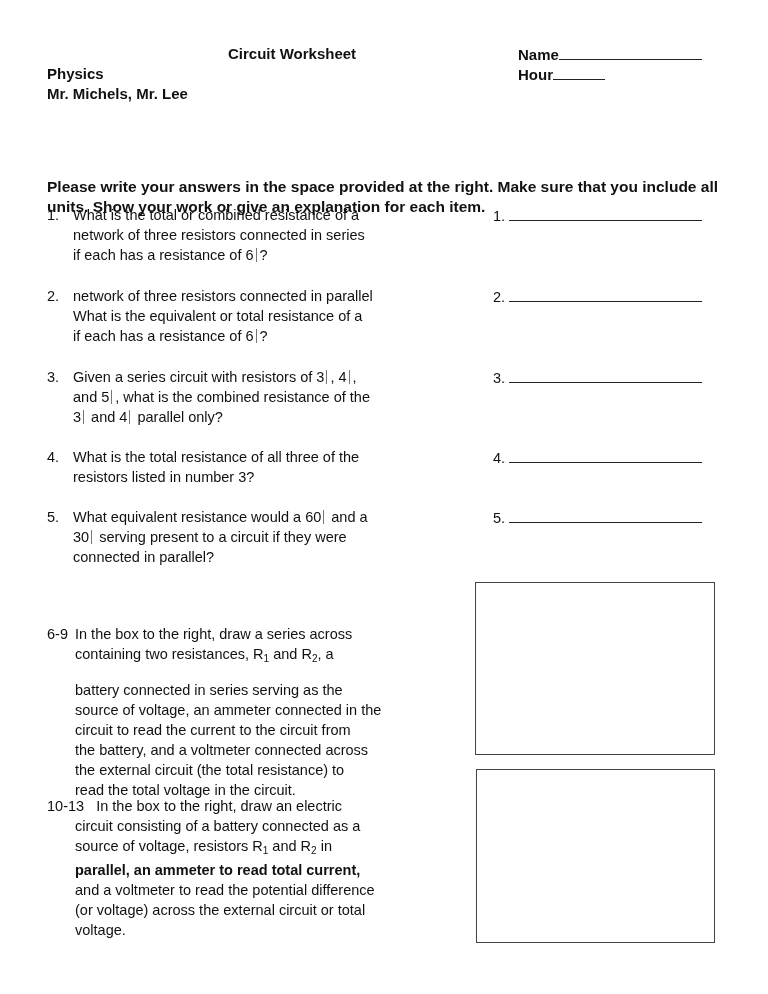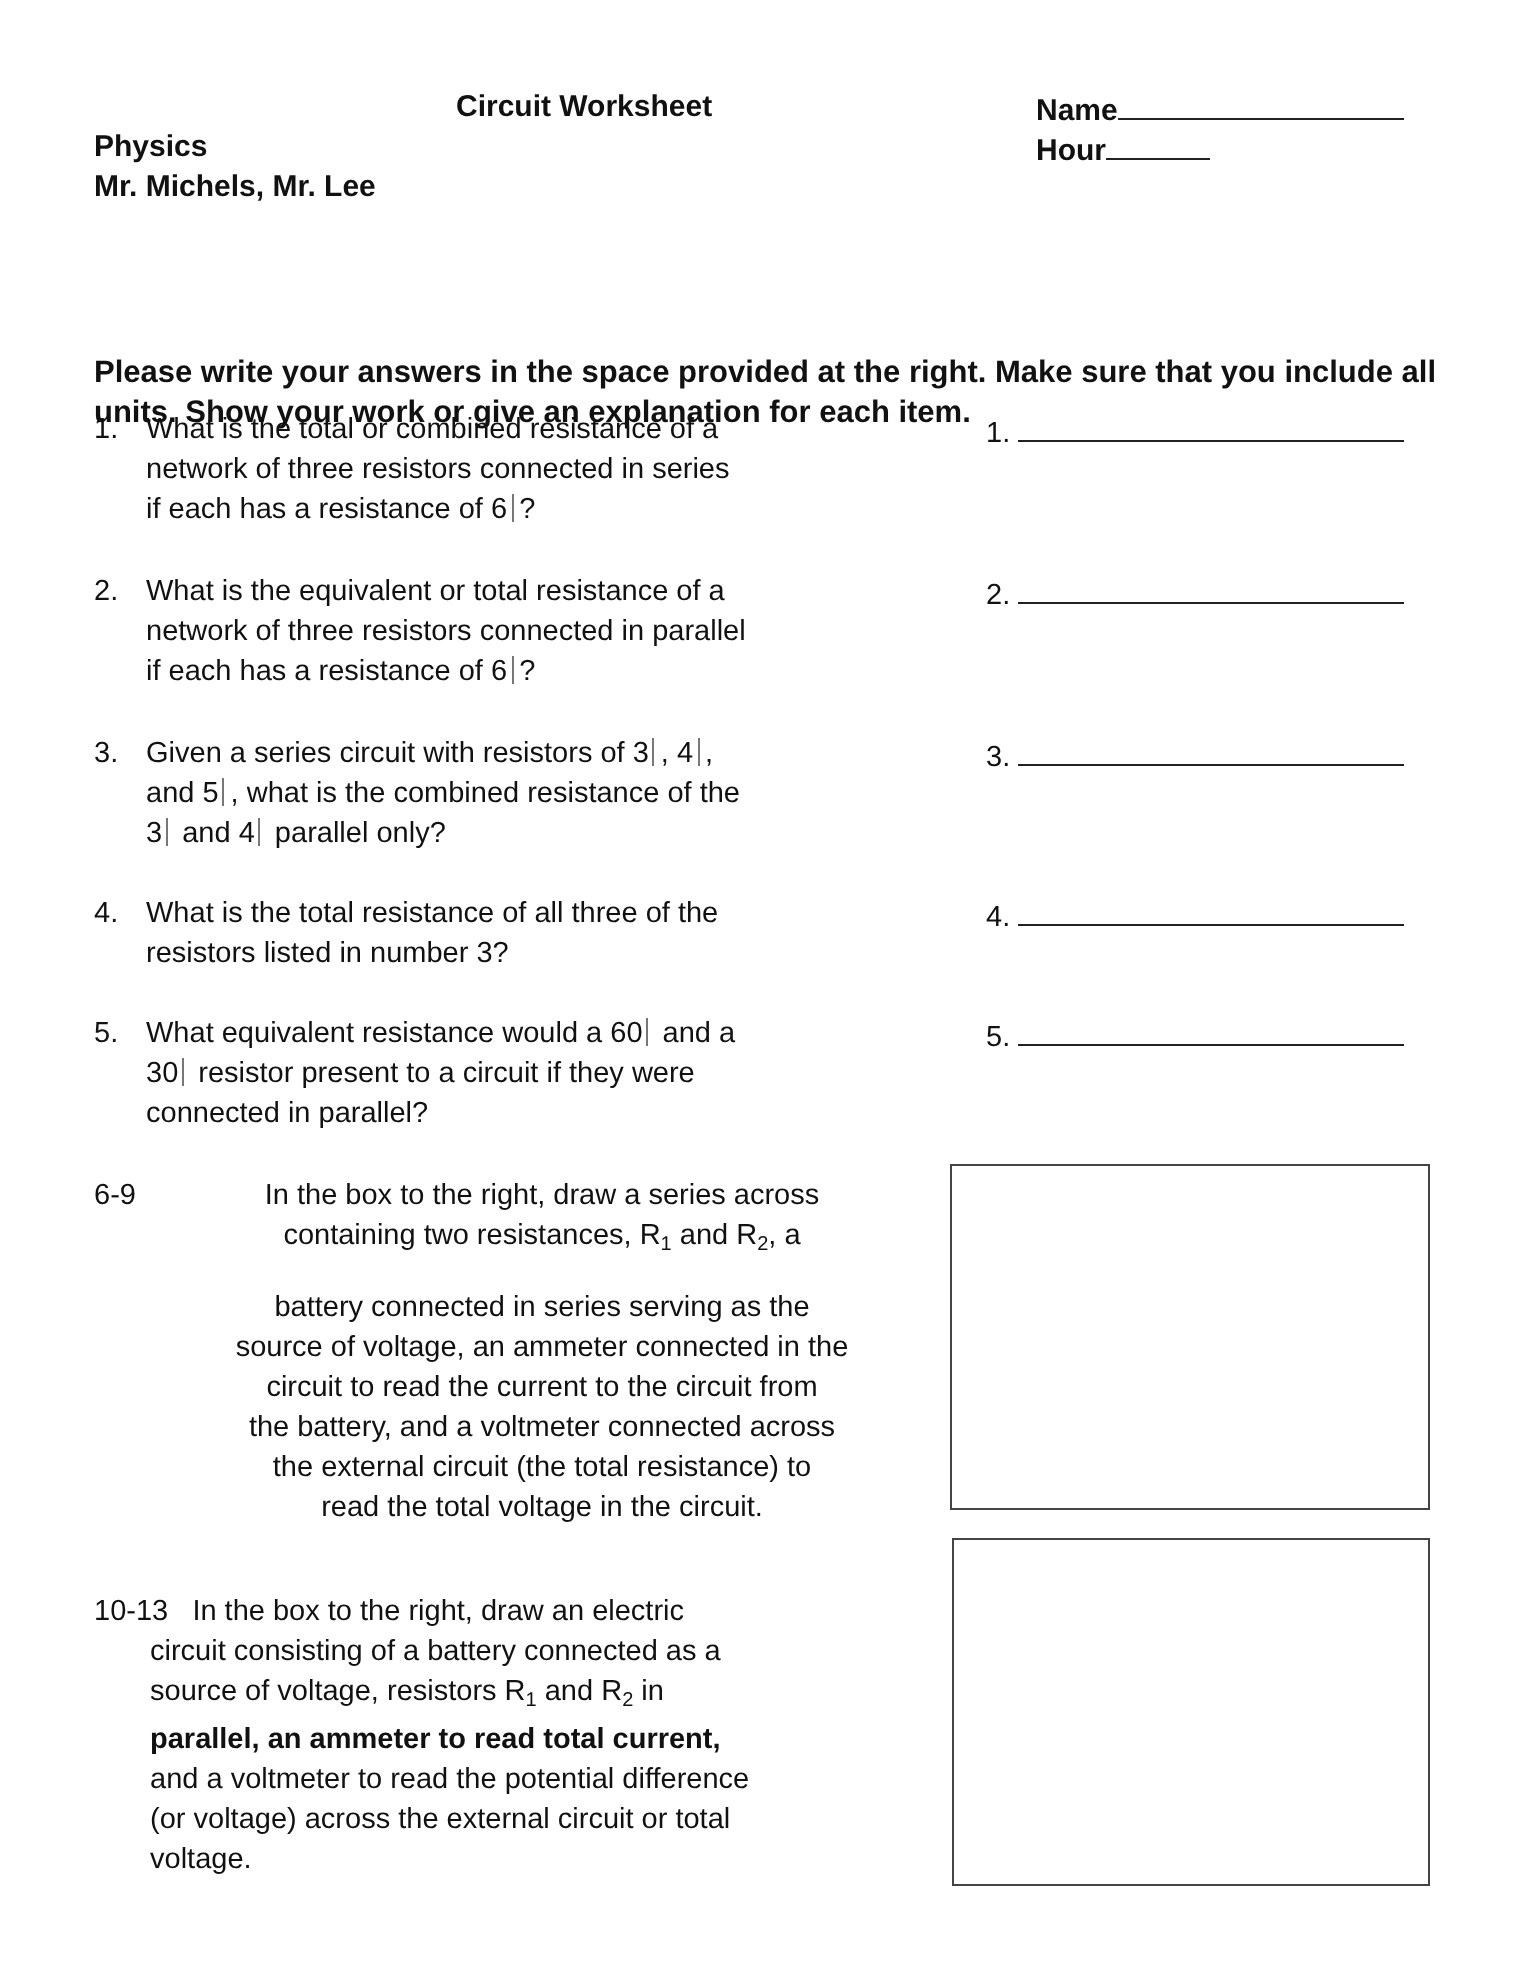--- a/index.html
+++ b/index.html
@@ -40,22 +40,22 @@
     <div><span>if each has a resistance of 6</span><span class="ohm"></span><span>?</span></div>
   </div>
 </div>
 <div class="abs ans" style="left:493px; top:205px;">
   <span>1.</span> <span class="blank" style="width:193px; height:15px;"></span>
 </div>
 
 <div class="abs q" style="left:47px; top:286px; width:430px; height:60px;">
   <span class="qnum">2.</span>
   <div class="qtext">
+    <div>network of three resistors connected in parallel</div>
     <div>What is the equivalent or total resistance of a</div>
-    <div>network of three resistors connected in parallel</div>
     <div><span>if each has a resistance of 6</span><span class="ohm"></span><span>?</span></div>
   </div>
 </div>
 <div class="abs ans" style="left:493px; top:286px;">
   <span>2.</span> <span class="blank" style="width:193px; height:15px;"></span>
 </div>
 
 <div class="abs q" style="left:47px; top:367px; width:430px; height:60px;">
   <span class="qnum">3.</span>
   <div class="qtext">
@@ -76,29 +76,29 @@
   </div>
 </div>
 <div class="abs ans" style="left:493px; top:447px;">
   <span>4.</span> <span class="blank" style="width:193px; height:15px;"></span>
 </div>
 
 <div class="abs q" style="left:47px; top:507px; width:430px; height:60px;">
   <span class="qnum">5.</span>
   <div class="qtext">
     <div><span>What equivalent resistance would a 60</span><span class="ohm"></span><span> and a</span></div>
-    <div><span>30</span><span class="ohm"></span><span> resistor present to a circuit if they were</span></div>
+    <div><span>30</span><span class="ohm"></span><span> serving present to a circuit if they were</span></div>
     <div>connected in parallel?</div>
   </div>
 </div>
 <div class="abs ans" style="left:493px; top:507px;">
   <span>5.</span> <span class="blank" style="width:193px; height:15px;"></span>
 </div>
 
-<div class="abs q" style="left:47px; top:588px; width:420px;text-align:center;">
+<div class="abs q" style="left:47px; top:624px; width:420px;">
   <span class="abs" style="left:0; top:0;">6-9</span>
   <div style="margin-left:28px;">
     <div>In the box to the right, draw a series across</div>
     <div><span>containing two resistances, R</span><sub>1</sub><span> and R</span><sub>2</sub><span>, a</span></div>
     <div style="margin-top:16px;">battery connected in series serving as the</div>
     <div>source of voltage, an ammeter connected in the</div>
     <div>circuit to read the current to the circuit from</div>
     <div>the battery, and a voltmeter connected across</div>
     <div>the external circuit (the total resistance) to</div>
     <div>read the total voltage in the circuit.</div>

